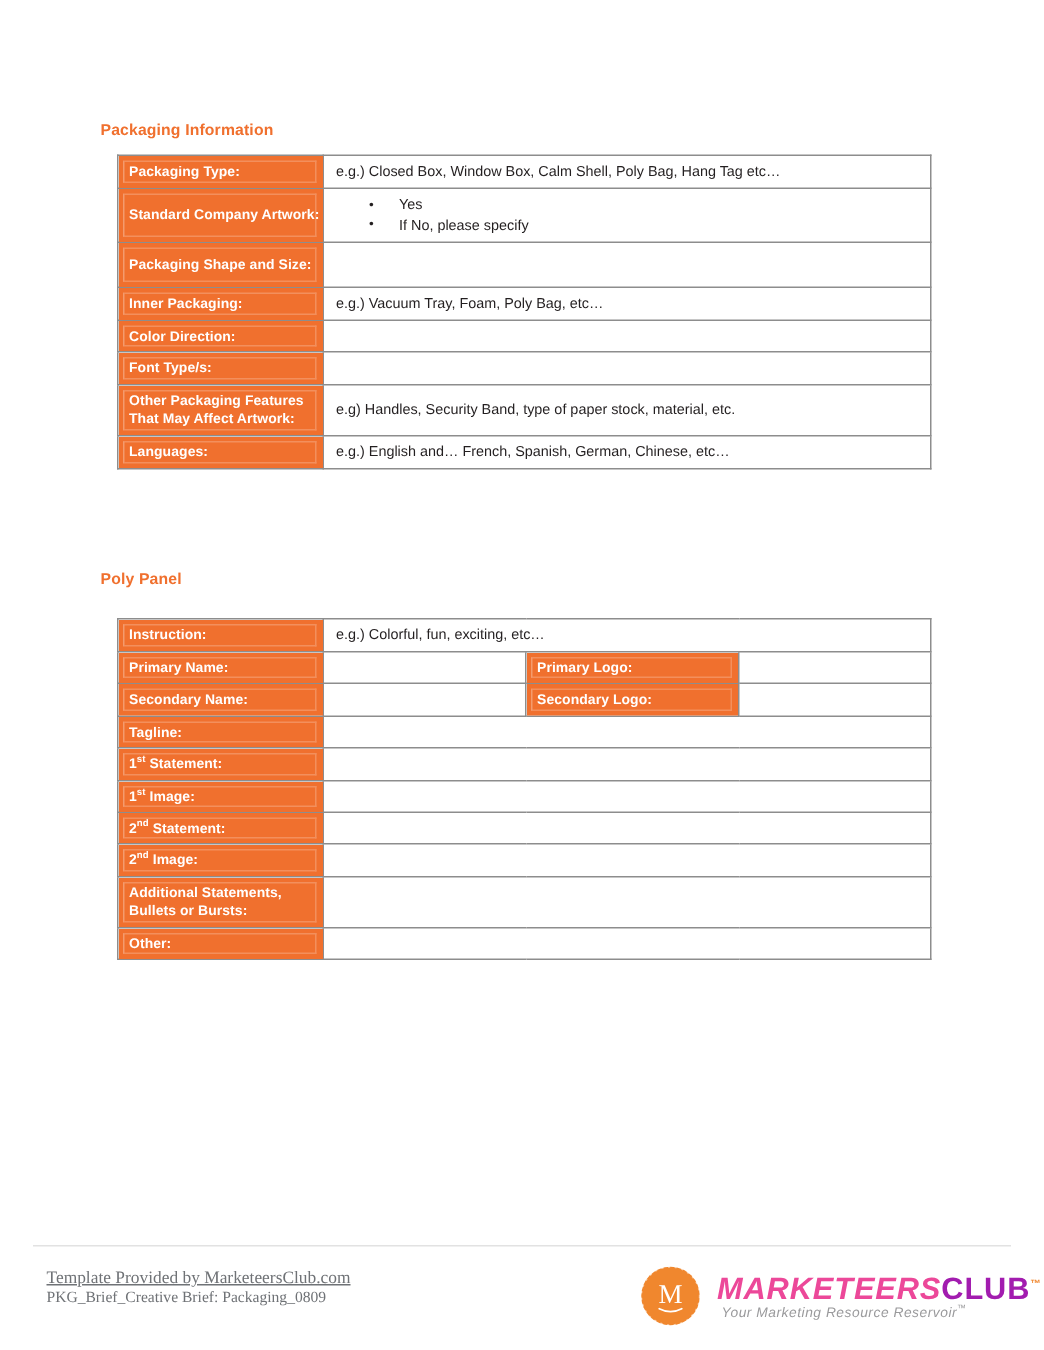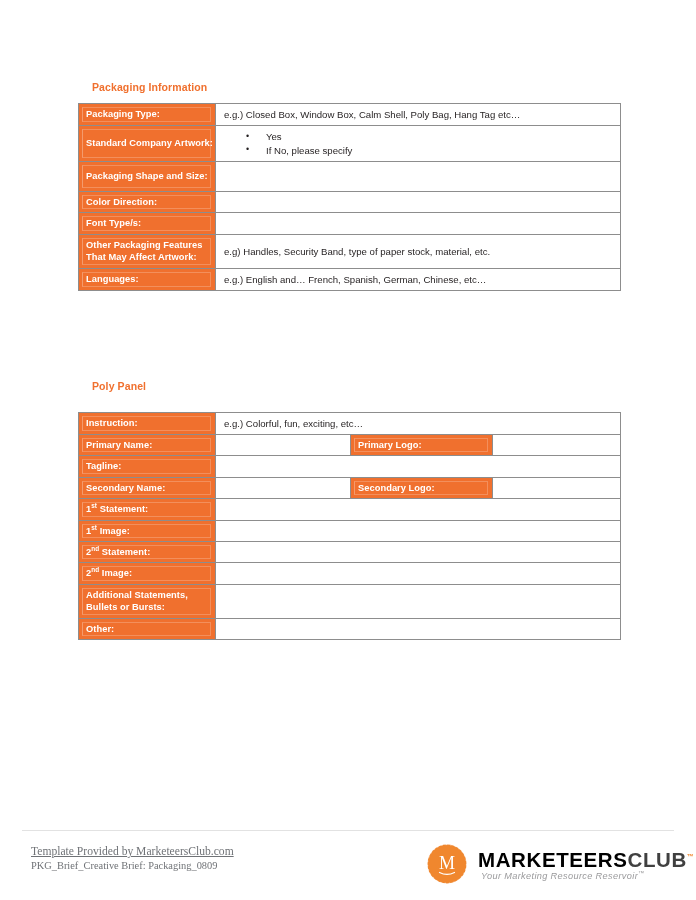--- a/index.html
+++ b/index.html
@@ -18,21 +18,21 @@
 
   .page {
     position: absolute;
     inset: 0;
     background: #fff;
   }
 
   
   .section-heading {
     position: absolute;
-    left: 92px;
+    left: 67px;
     font-size: 10.5px;
     font-weight: bold;
     color: #F0702E;
     letter-spacing: 0.1px;
     white-space: nowrap;
   }
   #heading-packaging { top: 81px; }
   #heading-front     { top: 380px; }
 
   
@@ -166,22 +166,22 @@
   .logo-wordmark {
     position: absolute;
     left: 52px;
     top: 5px;
     font-size: 20.5px;
     font-weight: bold;
     letter-spacing: 0.6px;
     line-height: 22px;
     white-space: nowrap;
   }
-  .wm-a { color: #000000; }
-  .wm-b { color: #404040; text-align: right; }
+  .wm-a { color: #ec4899; font-style: italic; }
+  .wm-b { color: #a21caf; text-align: right; }
   .wm-tm {
     color: #F0872E;
     font-size: 7px;
     vertical-align: super;
     letter-spacing: 0;
   }
   .logo-tagline {
     position: absolute;
     left: 55px;
     top: 29px;
@@ -225,20 +225,26 @@
         </td>
       </tr>
 
       <tr class="h-double">
         <td class="label-cell">
           <span class="lbl">Packaging Shape and Size:</span>
         </td>
         <td class="value-cell"></td>
       </tr>
 
+      <tr class="h-single">
+        <td class="label-cell">
+          <span class="lbl">Inner Packaging:</span>
+        </td>
+        <td class="value-cell">e.g.) Vacuum Tray, Foam, Poly Bag, etc…</td>
+      </tr>
 
       <tr class="h-single">
         <td class="label-cell">
           <span class="lbl">Color Direction:</span>
         </td>
         <td class="value-cell"></td>
       </tr>
 
       <tr class="h-single">
         <td class="label-cell">
@@ -287,34 +293,34 @@
         </td>
         <td class="value-cell"></td>
         <td class="label-cell">
           <span class="lbl">Primary Logo:</span>
         </td>
         <td class="value-cell"></td>
       </tr>
 
       <tr class="h-single">
         <td class="label-cell">
+          <span class="lbl">Secondary Name:</span>
+        </td>
+        <td class="value-cell"></td>
+        <td class="label-cell">
+          <span class="lbl">Secondary Logo:</span>
+        </td>
+        <td class="value-cell"></td>
+      </tr>
+
+      <tr class="h-single">
+        <td class="label-cell">
           <span class="lbl">Tagline:</span>
         </td>
         <td class="value-cell" colspan="3"></td>
-      </tr>
-
-      <tr class="h-single">
-        <td class="label-cell">
-          <span class="lbl">Secondary Name:</span>
-        </td>
-        <td class="value-cell"></td>
-        <td class="label-cell">
-          <span class="lbl">Secondary Logo:</span>
-        </td>
-        <td class="value-cell"></td>
       </tr>
 
       <tr class="h-single">
         <td class="label-cell">
           <span class="lbl"><span>1</span><sup>st</sup><span> Statement:</span></span>
         </td>
         <td class="value-cell" colspan="3"></td>
       </tr>
 
       <tr class="h-single">

